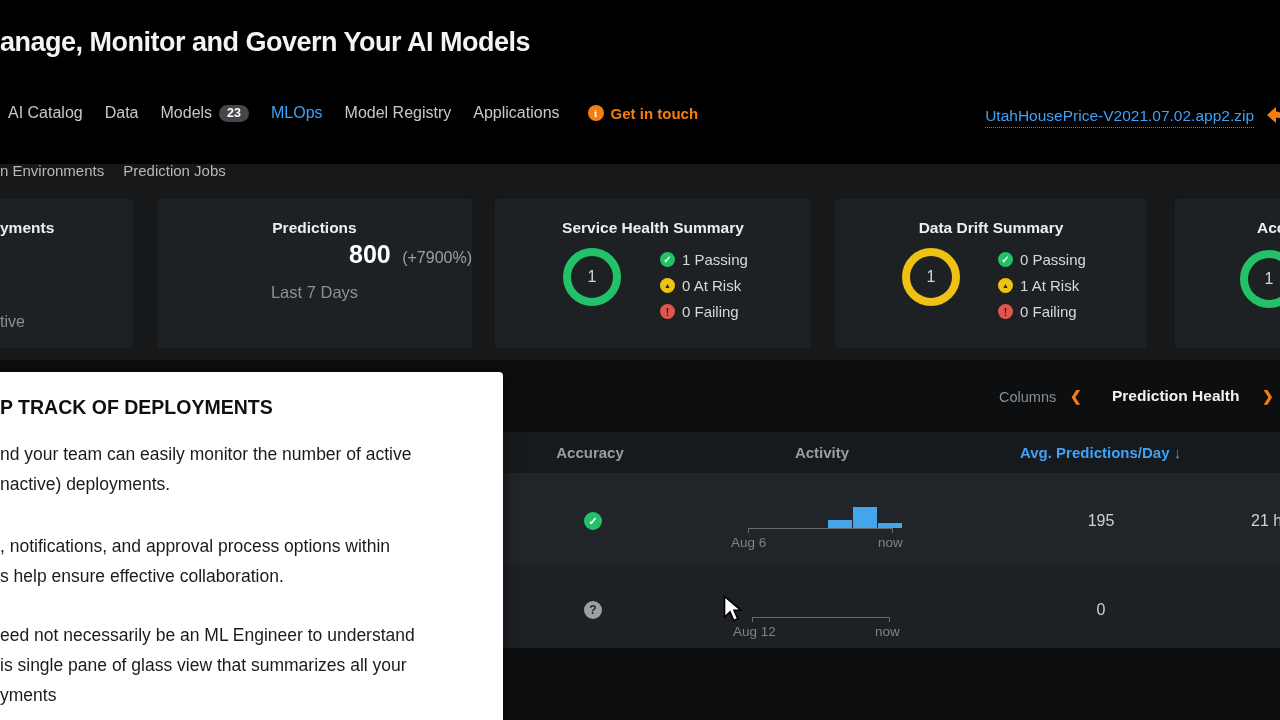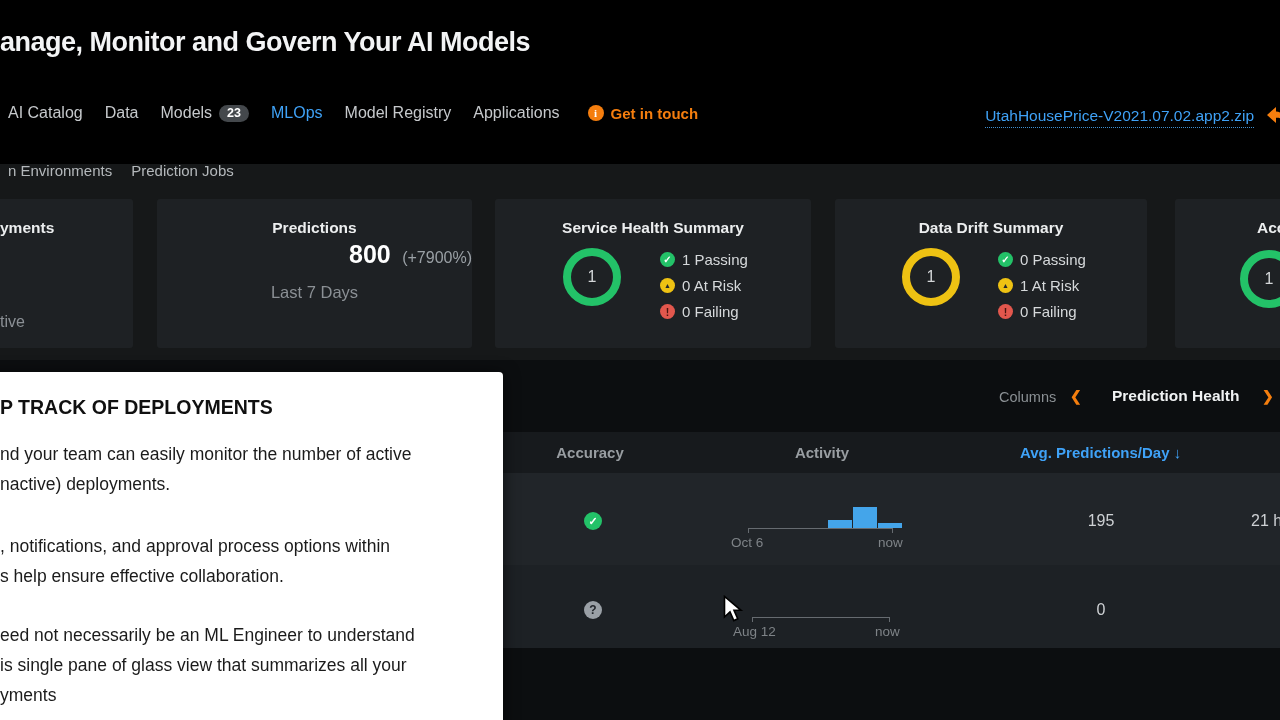--- a/index.html
+++ b/index.html
@@ -41,21 +41,21 @@
 
   
   #band-top    { left:0; top:145px; width:1280px; height:215px; background:#161819; }
   #band-dark1  { left:0; top:360px; width:1280px; height:72px;  background:#0c0e10; }
   #thead-strip { left:0; top:432px; width:1280px; height:41px;  background:#171a1d; }
   #row-1       { left:0; top:473px; width:1280px; height:92px;  background:#212529; }
   #row-2       { left:0; top:565px; width:1280px; height:83px;  background:#1d2125; }
   #band-dark2  { left:0; top:648px; width:1280px; height:72px;  background:#0c0e10; }
 
   
-  #sub-nav { left:8px; top:162px; display:flex; gap:19px; font-size:15px; color:#b4b8bb; white-space:nowrap; }
+  #sub-nav { left:0; top:162px; display:flex; gap:19px; font-size:15px; color:#b4b8bb; white-space:nowrap; }
 
   
   .card { background:#1e2124; border-radius:3px; position:absolute; height:149px; top:199px; }
   .card-title { position:absolute; width:100%; top:20px; text-align:center;
     font-size:15.5px; font-weight:700; color:#eceeef; white-space:nowrap; }
   .ring { position:absolute; width:58px; height:58px; border-radius:50%;
     border:8px solid #23c268; display:flex; align-items:center; justify-content:center;
     color:#d3d6d8; font-size:16px; }
   .ring.yellow { border-color:var(--yellow,#eec213); }
   .ring.green  { border-color:var(--green,#23c268); }
@@ -224,21 +224,21 @@
 <div class="abs th" id="th-last">Last</div>
 
 <div class="abs" style="left:0; top:473px; width:1280px; height:92px;">
   <div class="status-circle status-pass" style="left:584px; top:39px;">✓</div>
   <div class="bars-box" style="left:828px; bottom:37px;">
       <div class="mini-bar" style="height: 8px;"></div>
       <div class="mini-bar" style="height: 21px;"></div>
       <div class="mini-bar" style="height: 5px;"></div>
     </div>
   <div class="axis-line" style="left:748px; top:55px; width:145px;"></div>
-  <div class="axis-label" style="left:731px; top:62px;">Oct 6</div>
+  <div class="axis-label" style="left:731px; top:62px;">Aug 6</div>
   <div class="axis-label" style="left:878px; top:62px;">now</div>
   <div class="cell-num" style="left:1061px; top:39px;">195</div>
   <div class="cell-last" style="left:1251px; top:39px;">21 h</div>
 </div>
 
 <div class="abs" style="left:0; top:565px; width:1280px; height:83px;">
   <div class="status-circle status-unknown" style="left:584px; top:36px;">?</div>
   <div class="axis-line" style="left:752px; top:52px; width:138px;"></div>
   <div class="axis-label" style="left:733px; top:59px;">Aug 12</div>
   <div class="axis-label" style="left:875px; top:59px;">now</div>

